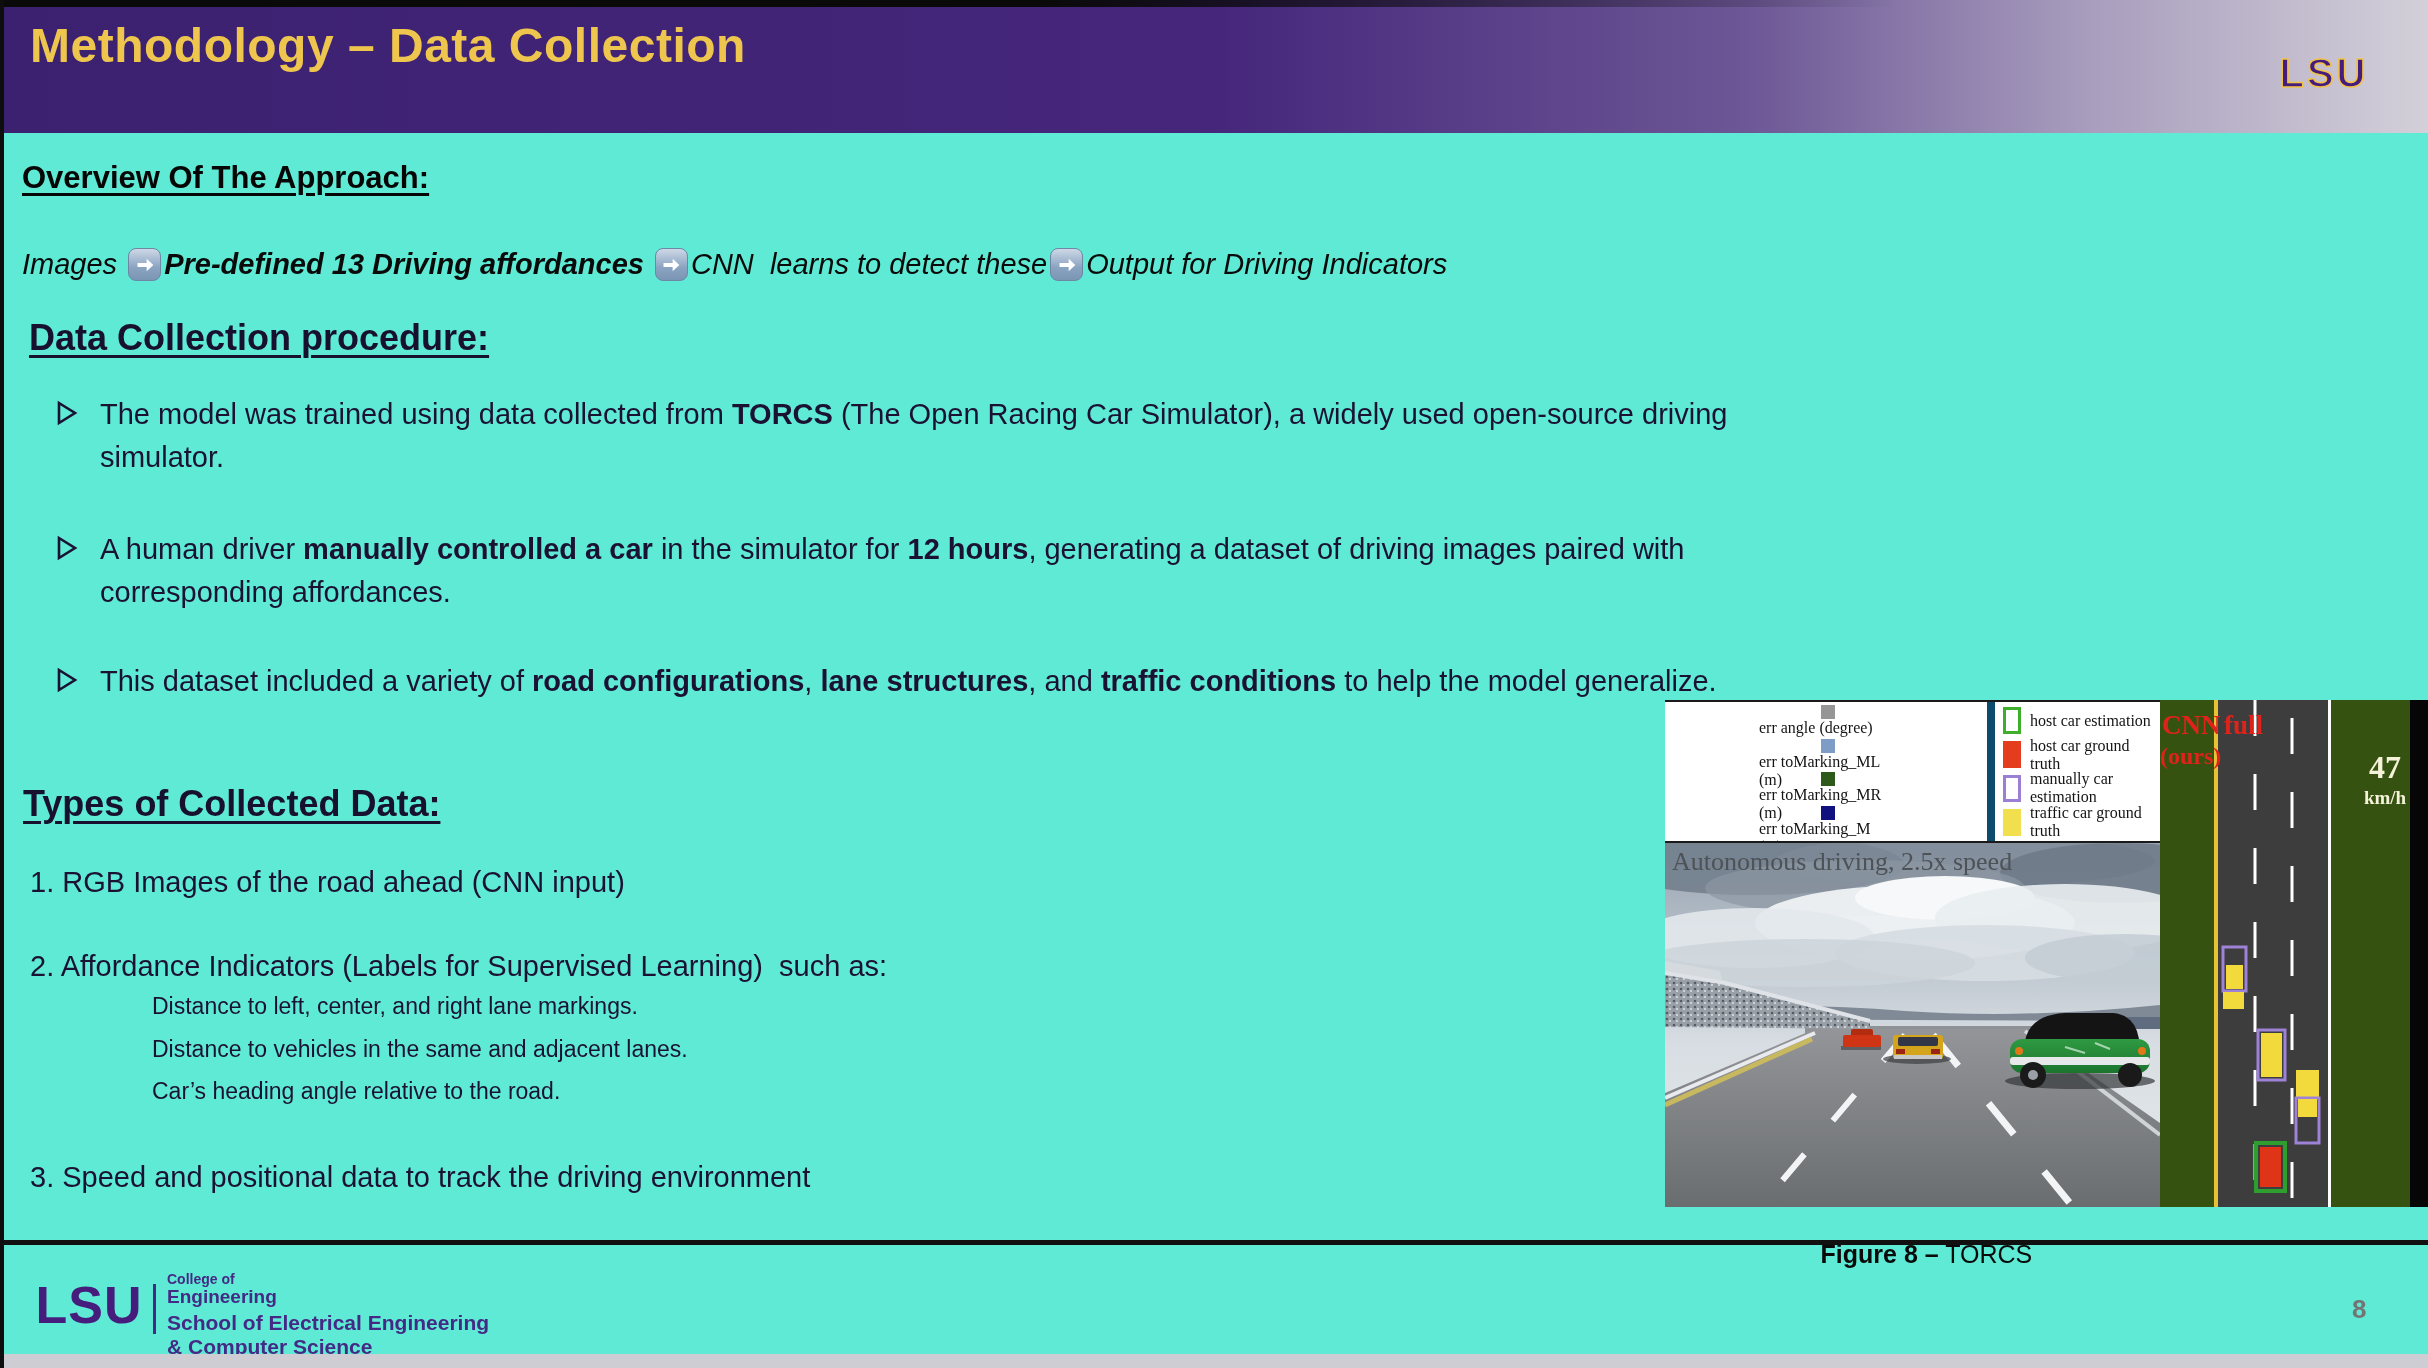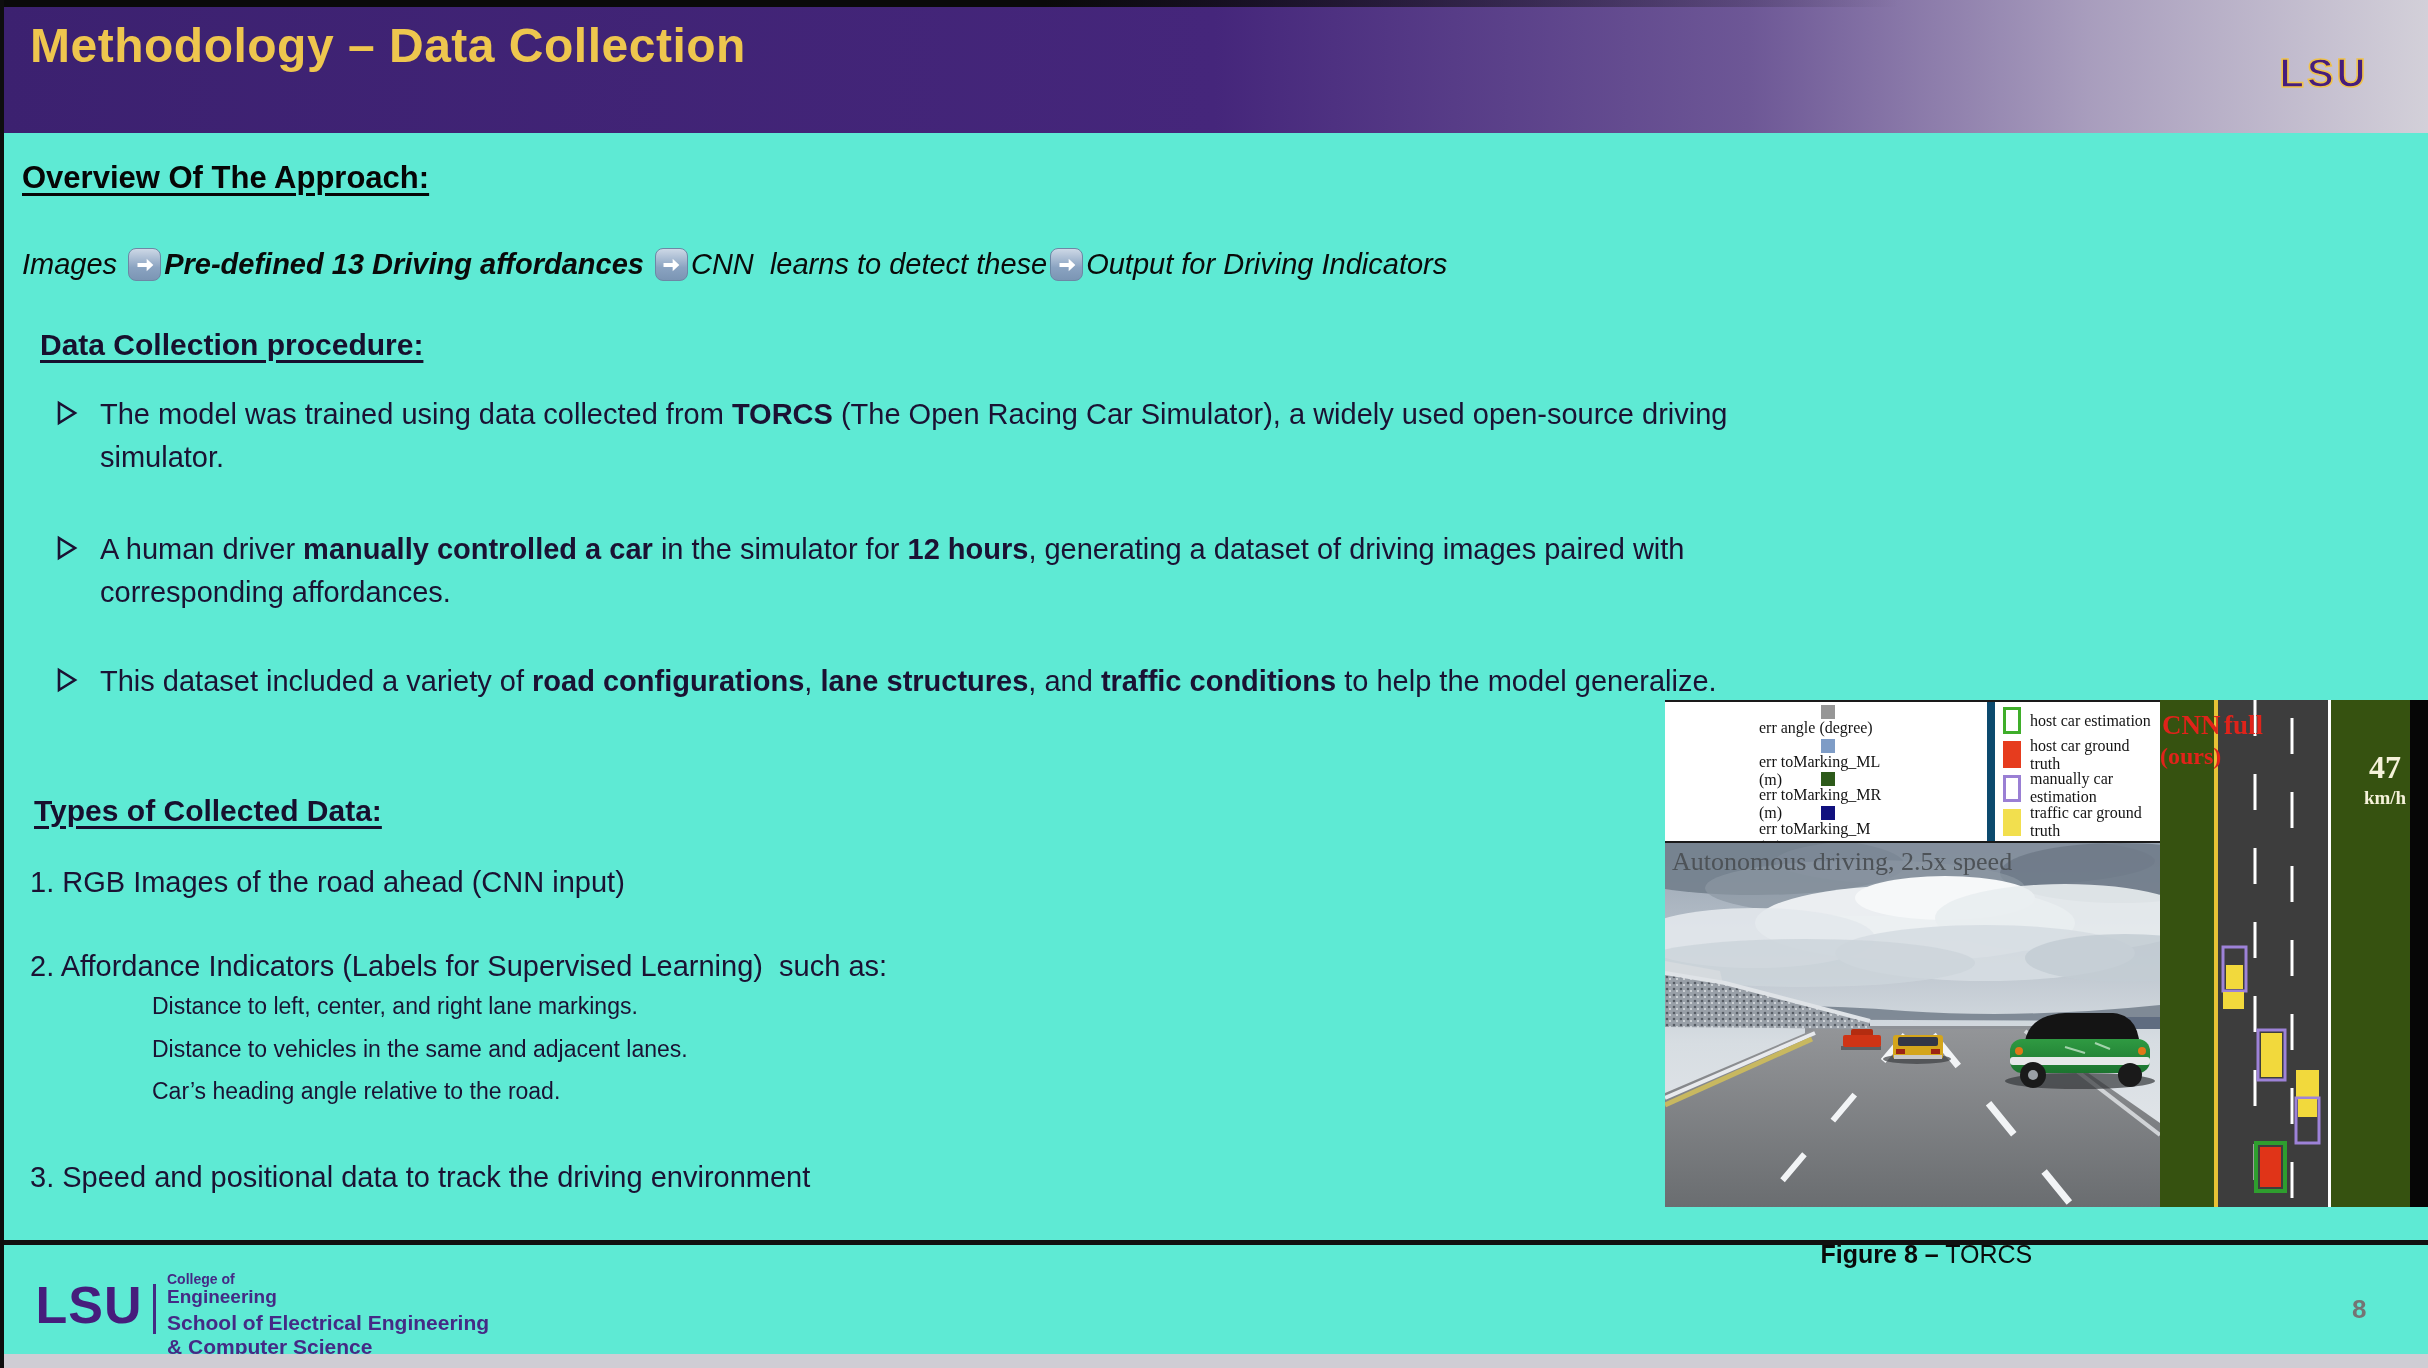--- a/index.html
+++ b/index.html
@@ -14,21 +14,21 @@
   
   .header{position:absolute;left:0;top:0;width:100%;height:133px;
           background:linear-gradient(90deg,#3c2170 0%,#45267b 50%,#6d5796 72%,#a89dbd 86%,#d3d0d9 100%);}
   .page-title{position:absolute;left:30px;top:18px;margin:0;font-size:48px;font-weight:bold;
           color:#eec64e;letter-spacing:0.5px;}
   .lsu-top{position:absolute;right:42px;top:52px;}
 
   
   .h-black{position:absolute;left:22px;margin:0;font-size:31px;font-weight:bold;color:#060606;
            text-decoration:underline;text-decoration-thickness:3px;text-underline-offset:5px;}
-  .h-dark{position:absolute;left:28px;margin:12px;font-size:30px;font-weight:bold;color:#17102e;
+  .h-dark{position:absolute;left:28px;margin:1px;font-size:36px;font-weight:bold;color:#17102e;
            text-decoration:underline;text-decoration-thickness:3px;text-underline-offset:5px;}
   .flow{position:absolute;left:22px;top:248px;font-size:29px;font-style:italic;color:#0a0a0a;
         display:flex;align-items:center;}
   .flow .seg{white-space:pre-wrap;}
   .flow .seg.b{font-weight:bold;}
   .arrow-chip{display:inline-flex;align-items:center;justify-content:center;width:31px;height:31px;
         margin:0 3px;border-radius:8px;border:1px solid #6d87a5;
         background:linear-gradient(180deg,#cdd8e6 0%,#8aa3c1 60%,#7b95b4 100%);}
   .bullet{position:absolute;left:55px;display:flex;}
   .bmark{flex:0 0 45px;padding-top:6px;}

